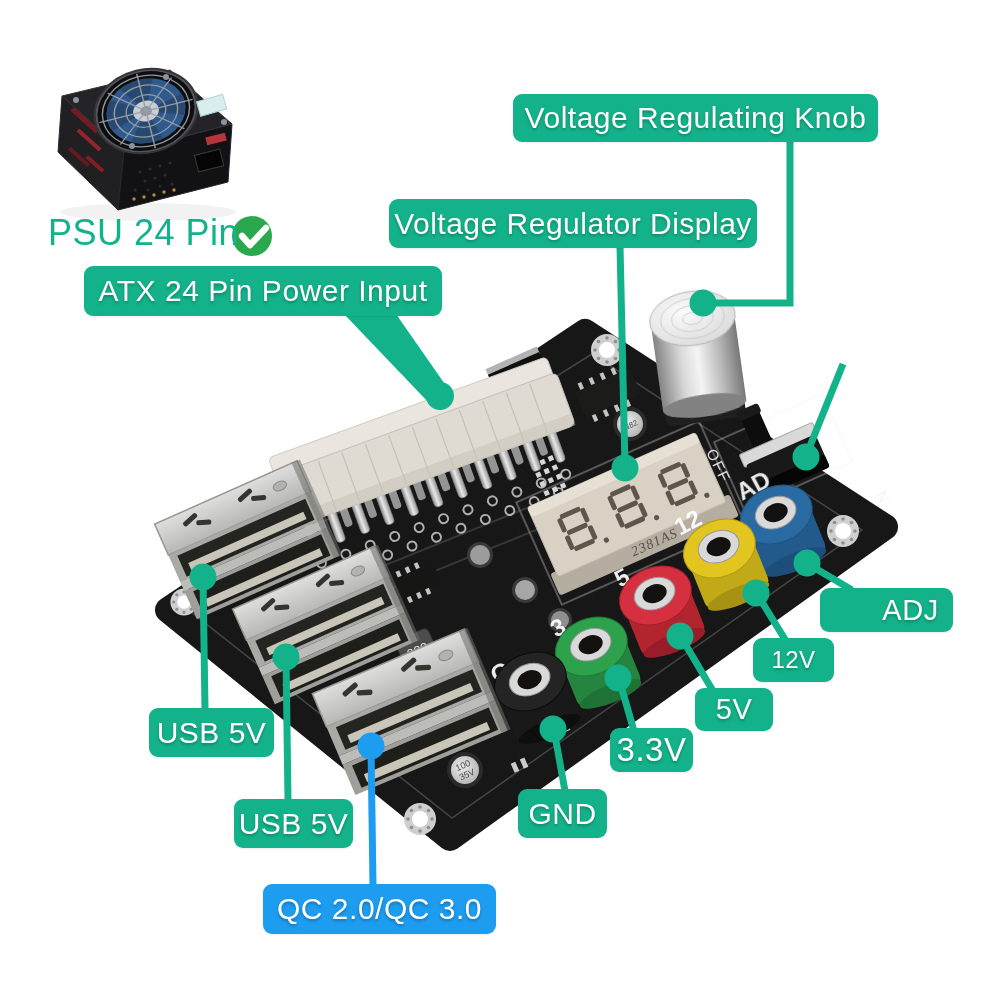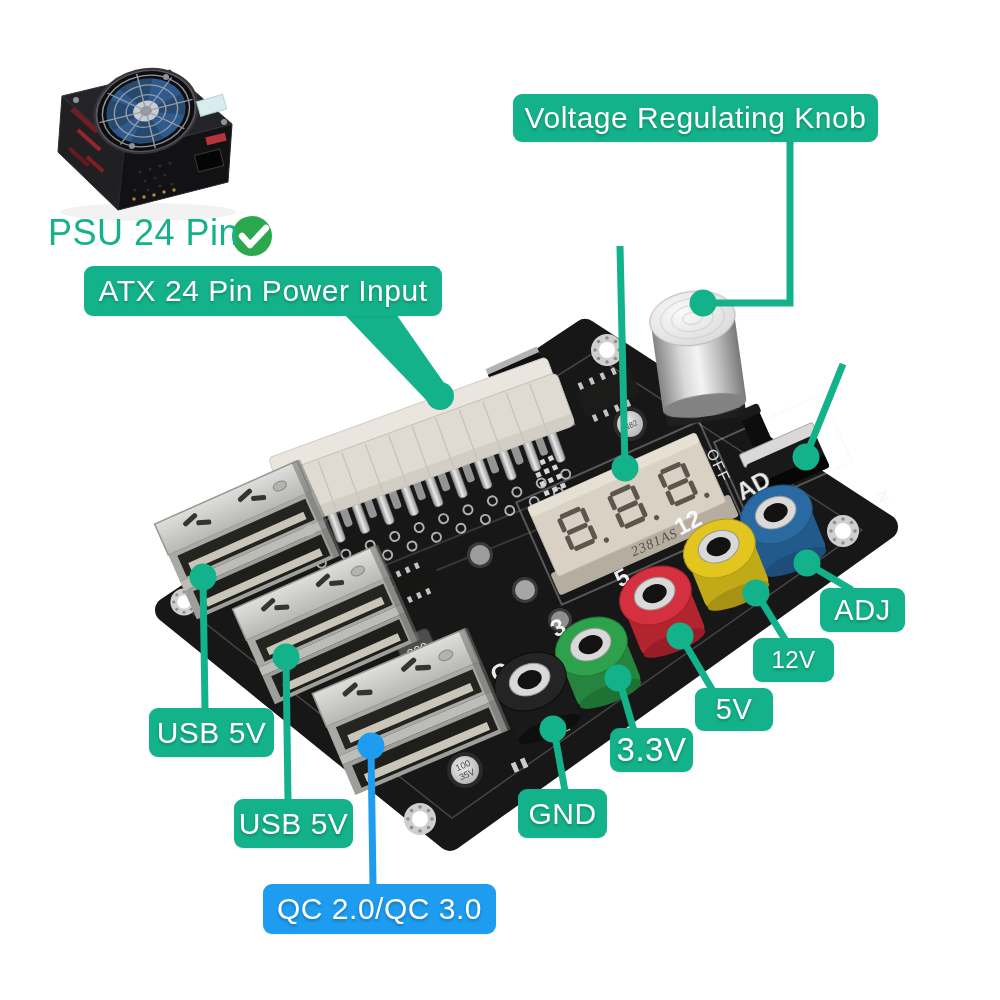--- a/index.html
+++ b/index.html
@@ -10,21 +10,21 @@
            background:var(--accent_green);color:#fff;border-radius:9px;
            font-size:30px;letter-spacing:.5px;white-space:nowrap;
            text-shadow:0 2px 3px rgba(0,0,0,.25);box-shadow:0 1px 2px rgba(0,0,0,.08);}
   .callout.blue{background:var(--accent_blue);}
   .caption{position:absolute;color:var(--accent_green);font-size:36px;letter-spacing:.5px;}
   
   .c-knob   {left:513px;top:94px; width:365px;height:48px;}
   .c-disp   {left:389px;top:199px;width:368px;height:49px;}
   .c-atx    {left:84px; top:266px;width:358px;height:50px;}
   .c-switch {left:751px;top:318px;width:193px;height:48px;}
-  .c-adj    {left:820px;top:588px;width:85px; height:44px;font-size:29px;}
+  .c-adj    {left:820px;top:588px;width:85px; height:44px;font-size:29px;padding-left:48px;}
   .c-12v    {left:753px;top:638px;width:81px; height:44px;font-size:24px;}
   .c-5v     {left:695px;top:688px;width:78px; height:43px;font-size:29px;}
   .c-33v    {left:610px;top:728px;width:83px; height:44px;font-size:33px;}
   .c-gnd    {left:518px;top:789px;width:89px; height:49px;}
   .c-usb1   {left:149px;top:708px;width:125px;height:49px;}
   .c-usb2   {left:234px;top:799px;width:119px;height:49px;}
   .c-qc     {left:263px;top:884px;width:233px;height:50px;}
   .c-psu    {left:48px; top:212px;}
 </style>
 </head>
@@ -465,20 +465,21 @@
     <circle cx="680" cy="636" r="13.5"></circle>
         <circle cx="618" cy="678" r="13.5"></circle>
     <circle cx="553" cy="729" r="13.5"></circle>
         <circle cx="203" cy="577" r="13.5"></circle>
     <circle cx="286" cy="657" r="13.5"></circle>
     <circle cx="371" cy="746" r="13.5" fill="var(--accent_blue)"></circle>
   </g>
 </svg>
 
 <div class="callout c-knob">Voltage Regulating Knob</div>
+<div class="callout c-disp">Voltage Regulator Display</div>
 <div class="callout c-atx">ATX 24 Pin Power Input</div>
 <div class="callout c-adj">ADJ</div>
 <div class="callout c-12v">12V</div>
 <div class="callout c-5v">5V</div>
 <div class="callout c-33v">3.3V</div>
 <div class="callout c-gnd">GND</div>
 <div class="callout c-usb1">USB 5V</div>
 <div class="callout c-usb2">USB 5V</div>
 <div class="callout blue c-qc">QC 2.0/QC 3.0</div>
 <div class="caption c-psu">PSU 24 Pin</div>

